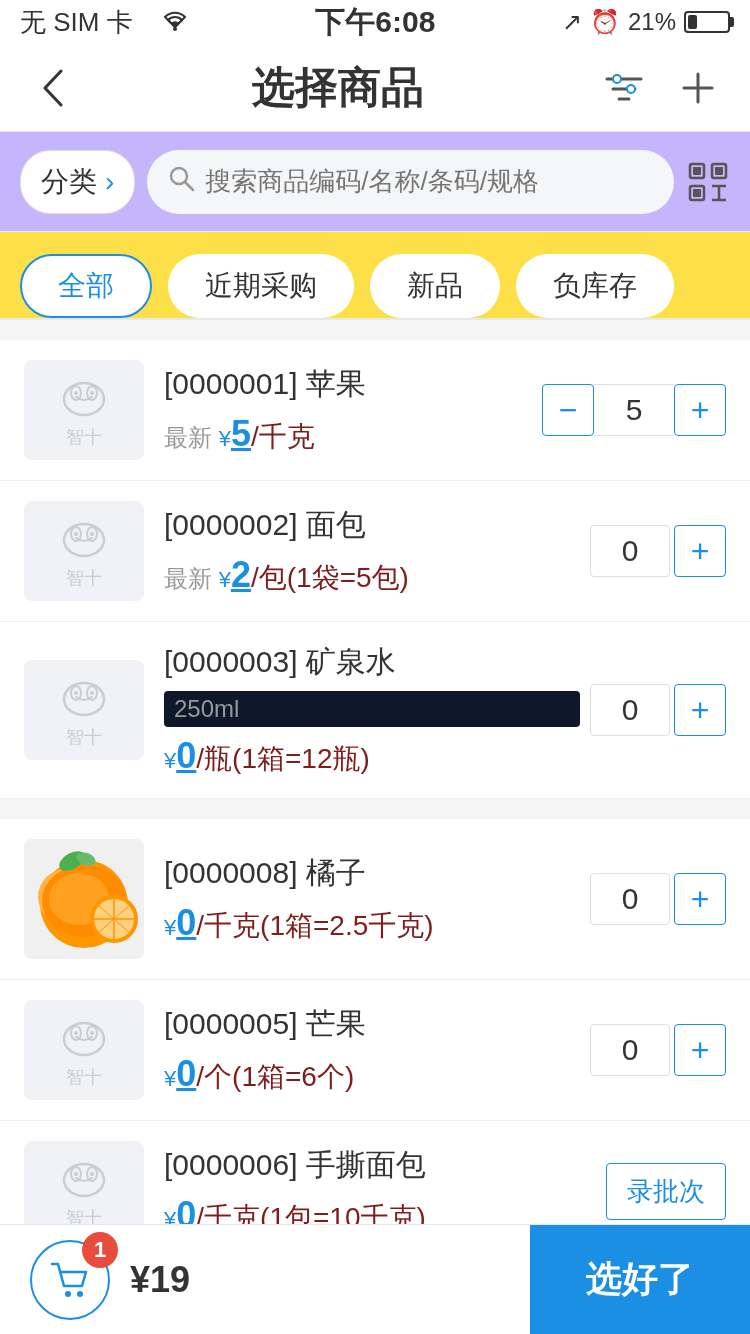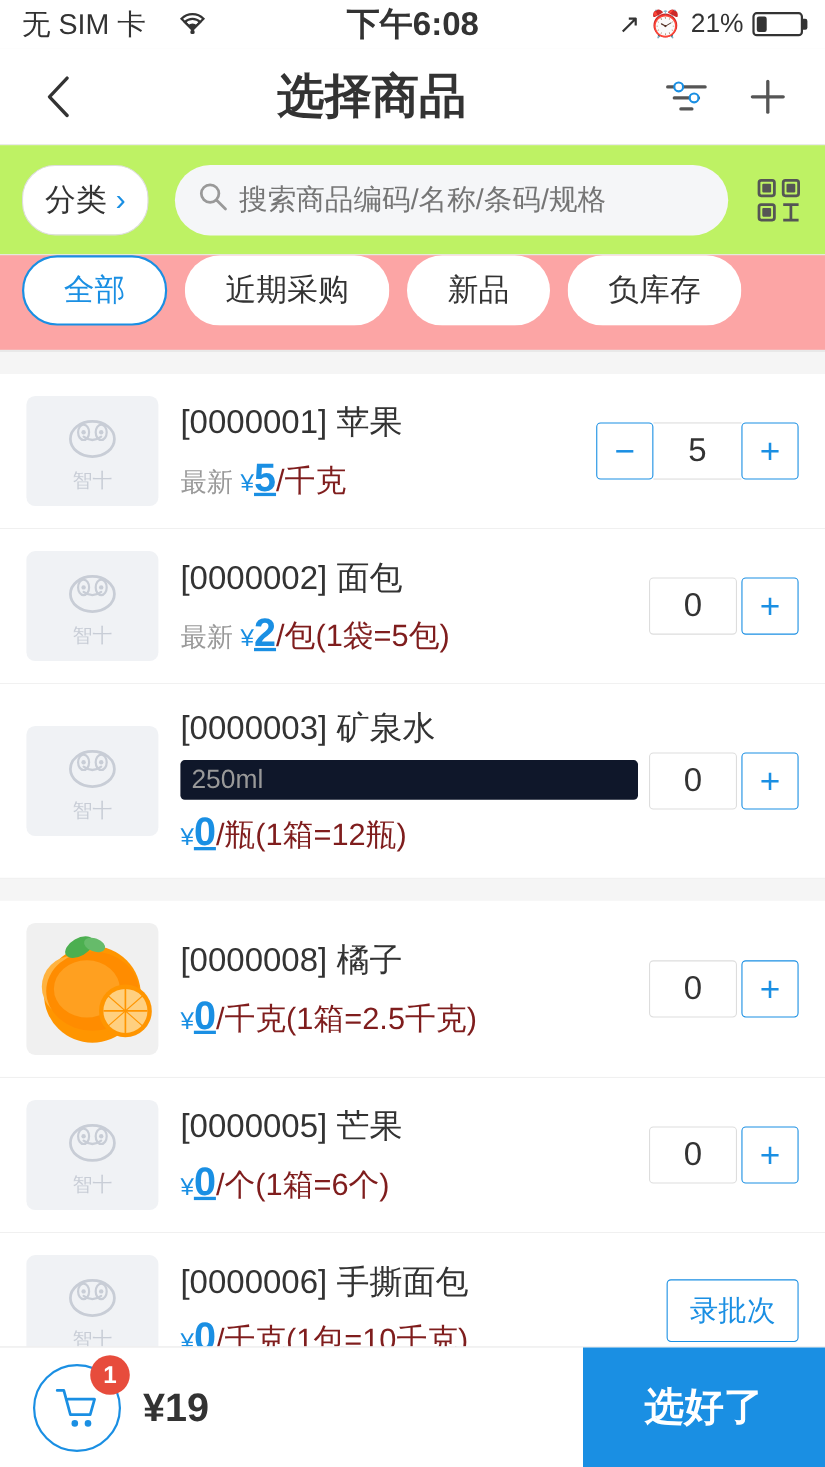--- a/index.html
+++ b/index.html
@@ -70,25 +70,25 @@
     .nav-icon-btn {
       width: 44px; height: 44px;
       display: flex; align-items: center; justify-content: center;
       cursor: pointer;
     }
 
     
     .filter-bar {
       width: 750px;
       height: 100px;
-      background: #bef264;
+      background: #c4b5fd;
       display: flex;
       align-items: center;
       padding: 0 20px;
-      gap: 24px;
+      gap: 12px;
       border-bottom: 1px solid #e8e8e8;
     }
     .category-btn {
       display: flex; align-items: center;
       border: 1px solid #ddd;
       border-radius: 30px;
       padding: 12px 20px;
       font-size: 28px;
       color: #333;
       white-space: nowrap;
@@ -113,23 +113,23 @@
     .scan-btn {
       width: 44px; height: 44px;
       display: flex; align-items: center; justify-content: center;
       cursor: pointer;
     }
 
     
     .tab-bar {
       width: 750px;
       height: 88px;
-      background: #fca5a5;
-      display: flex;
-      align-items: flex-start;
+      background: #fde047;
+      display: flex;
+      align-items: flex-end;
       padding: 0 20px;
       gap: 16px;
       border-bottom: 2px solid #e8e8e8;
     }
     .tab-item {
       height: 64px;
       padding: 0 36px;
       border-radius: 32px;
       display: flex; align-items: center; justify-content: center;
       font-size: 28px;

